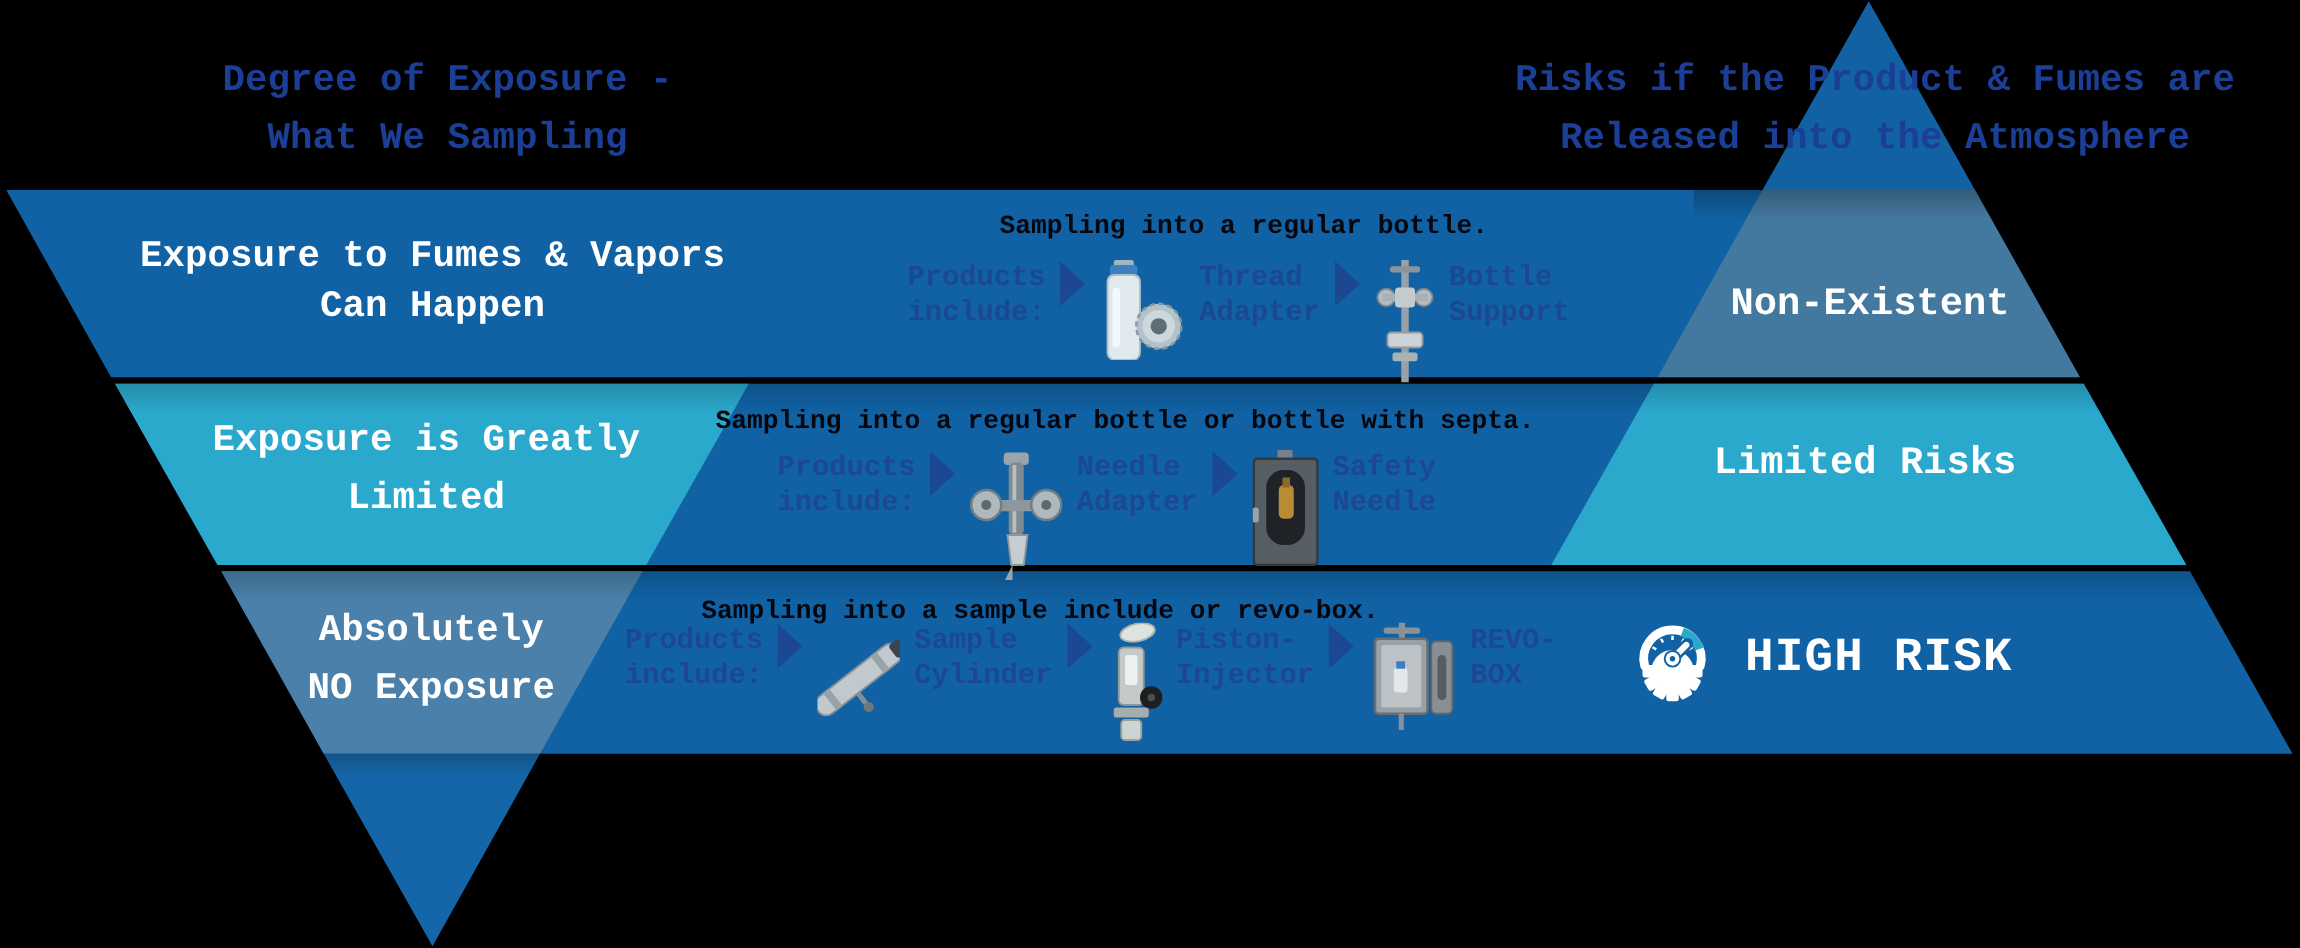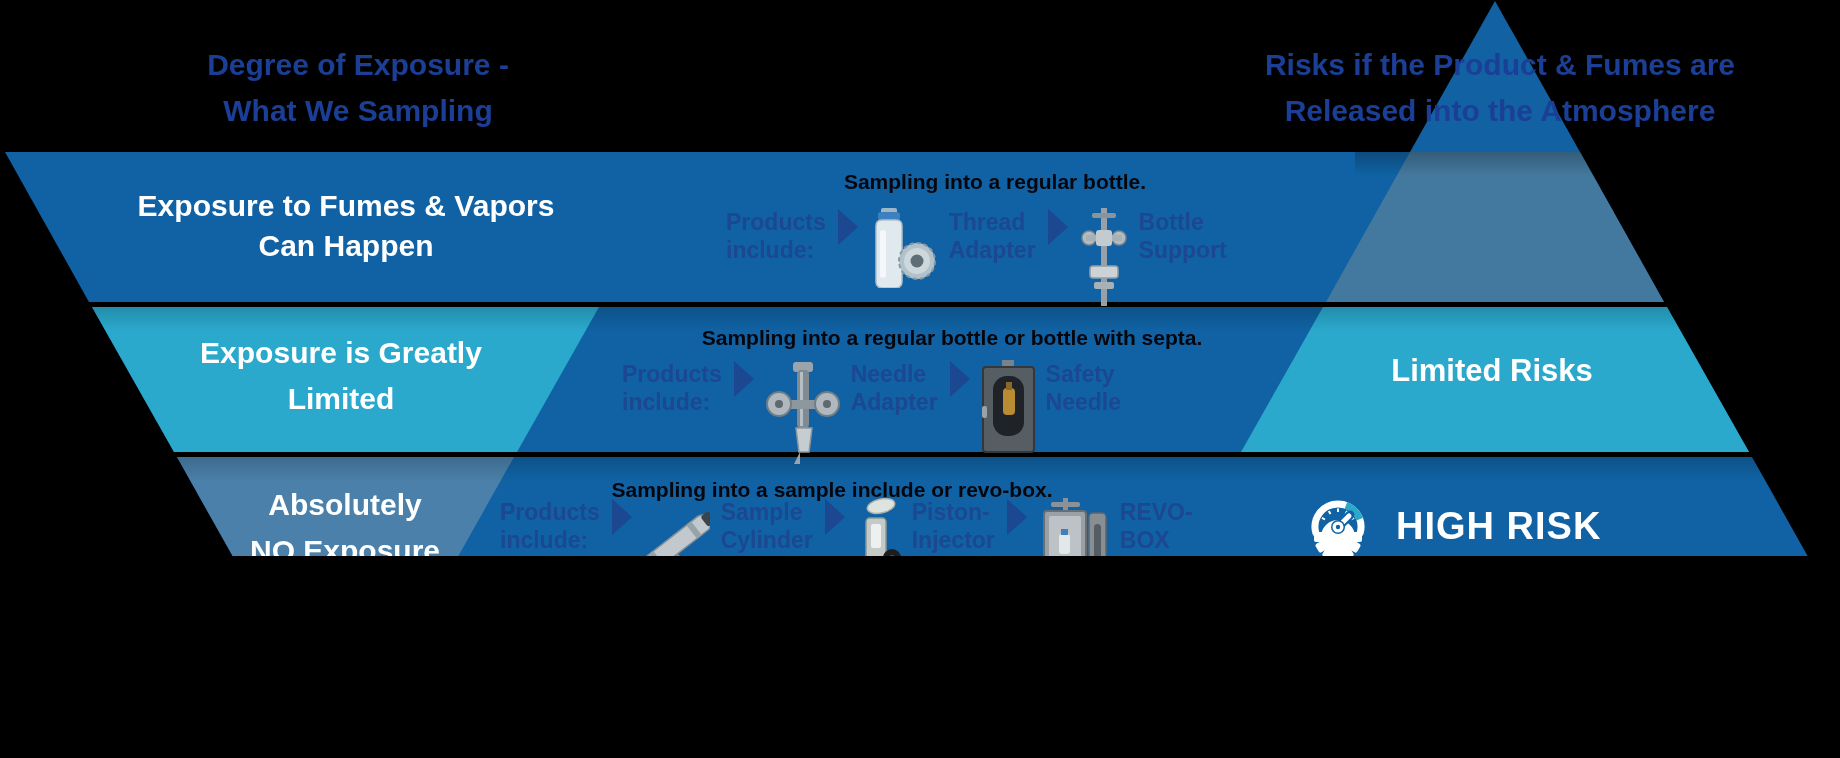--- a/index.html
+++ b/index.html
@@ -1,18 +1,18 @@
 <!DOCTYPE html>
 <html><head>
 <meta charset="utf-8">
 <style>
   html,body{margin:0;padding:0;background:#000;}
   .stage{
-    position:relative;width:1840px;height:556px;background:#000;overflow:hidden;
-    font-family:Liberation Sans, sans-serif;
+    position:relative;width:1840px;height:758px;background:#000;overflow:hidden;
+    font-family:Liberation Mono, monospace;
   }
   .shapes{position:absolute;left:0;top:0;z-index:0;}
   .abs{position:absolute;z-index:2;}
   .ctr{transform:translateX(-50%);}
   .title{font-weight:bold;font-size:30px;line-height:46px;color:#1b3f97;text-align:center;white-space:nowrap;}
   .wlabel{font-weight:bold;color:#ffffff;text-align:center;white-space:nowrap;font-size:30px;}
   .sampling{font-weight:bold;font-size:21px;color:#06060c;white-space:nowrap;}
   .risk{font-weight:bold;font-size:31px;color:#ffffff;white-space:nowrap;}
   .highrisk{font-weight:bold;font-size:38px;letter-spacing:1px;color:#ffffff;white-space:nowrap;}
   .prow{display:flex;align-items:flex-start;gap:11px;}
@@ -108,26 +108,27 @@
       <rect x="16" y="22" width="16" height="16" rx="3" fill="#c3cbcf"></rect>
       <rect x="10" y="58" width="28" height="12" rx="3" fill="#ccd3d6" stroke="#939da2" stroke-width="1.5"></rect>
       <rect x="14" y="74" width="20" height="7" rx="2" fill="#a7b1b6"></rect>
     </svg>
     <div class="pname">
       <div>Bottle</div>
       <div>Support</div>
     </div>
   </div>
 
+  <div class="abs ctr risk" style="left:1496px;top:226px;">Non-Existent</div>
 
   <div class="abs ctr wlabel" style="left:341px;top:330px;line-height:46px;">
     <div>Exposure is Greatly</div>
     <div>Limited</div>
   </div>
-  <div class="abs ctr sampling" style="left:952px;top:326px;">Sampling into a regular bottle or bottle with septa.</div>
+  <div class="abs ctr sampling" style="left:900px;top:326px;">Sampling into a regular bottle or bottle with septa.</div>
 
   <div class="abs prow" style="left:622px;top:360px;height:112px;">
     <div class="pinc">
       <div>Products</div>
       <div>include:</div>
     </div>
     <svg class="arrow-icon" width="22" height="38" viewBox="0 0 22 38">
       <path d="M1,1 L21,19 L1,37 Z" fill="#1c4791"></path>
       </svg>
     <svg class="pimg" width="74" height="108" viewBox="0 0 74 108">

